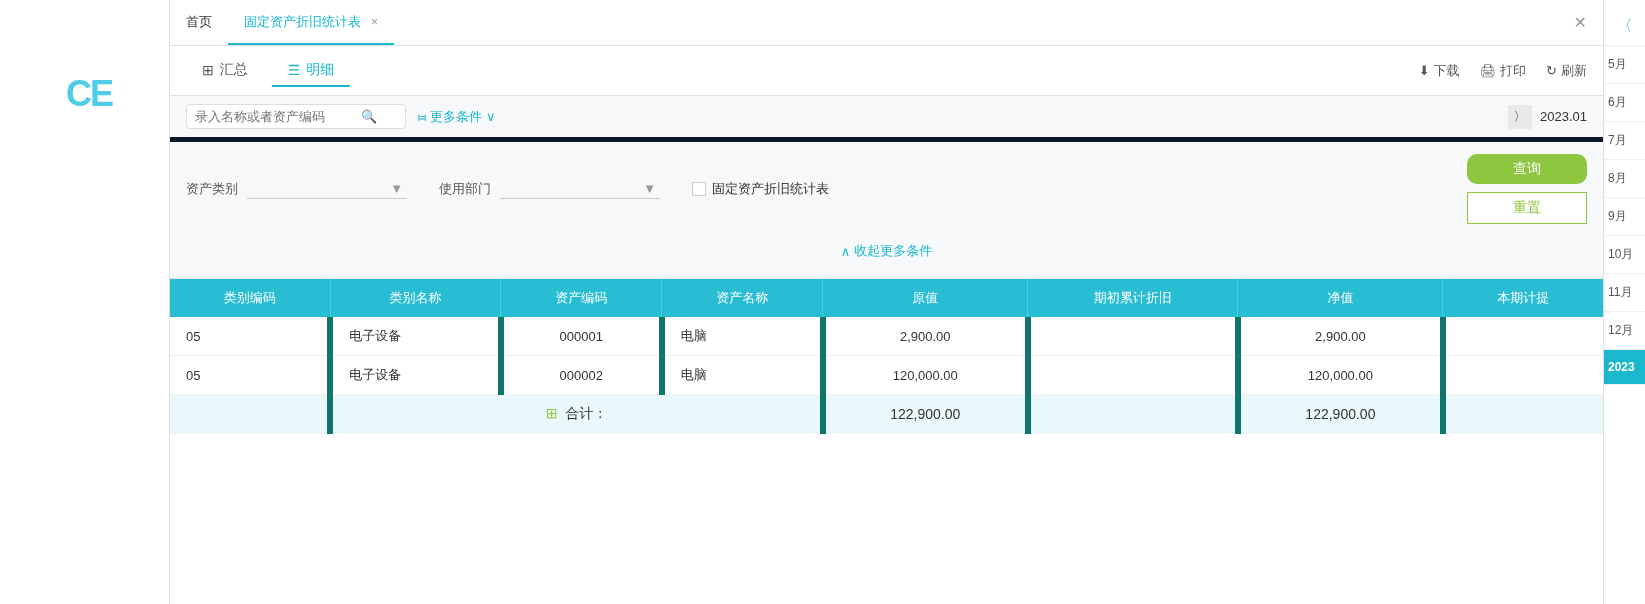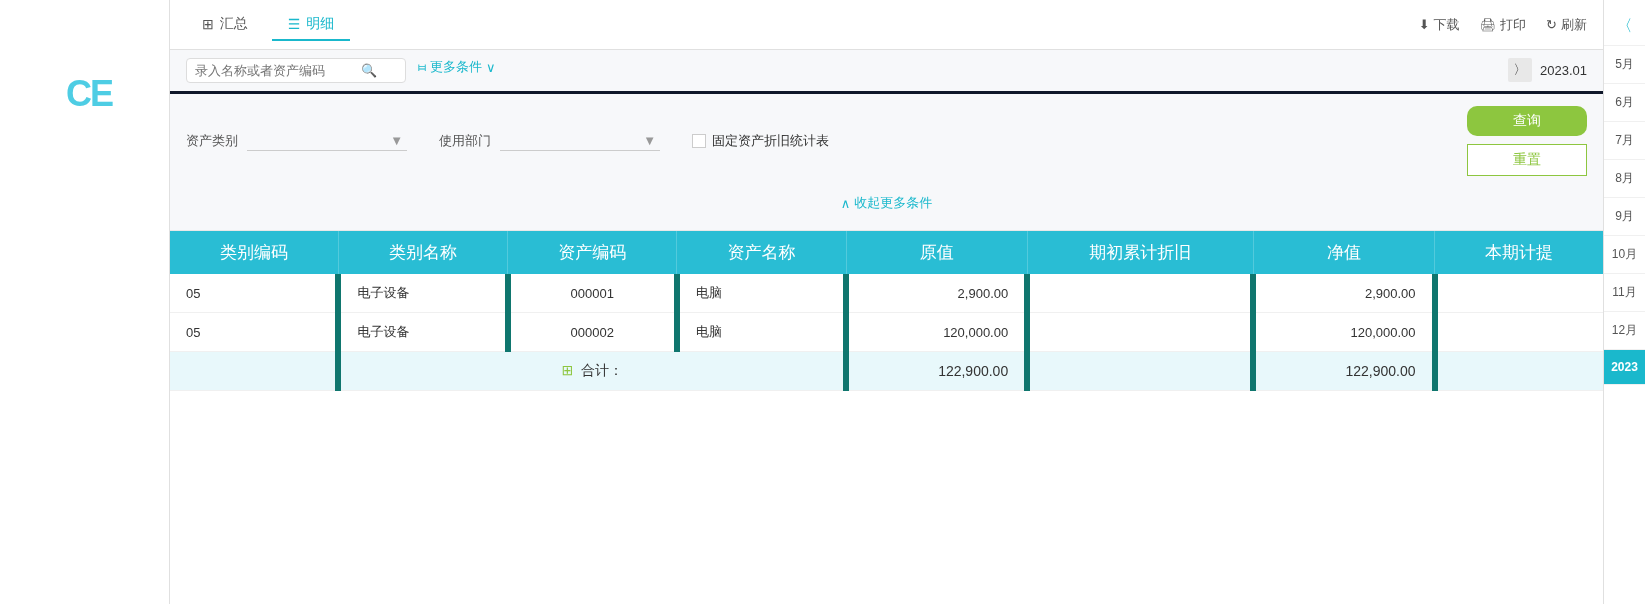--- a/index.html
+++ b/index.html
@@ -133,24 +133,24 @@
       align-items: center;
       gap: 4px;
       cursor: pointer;
       font-size: 13px;
       color: #555;
     }
 
     
     .filter-bar {
       display: flex;
-      align-items: flex-start;
+      align-items: center;
       padding: 8px 16px;
       background: #f7f8fa;
-      border-bottom: 3px solid #0f172a;
+      border-bottom: 5px solid #0f172a;
       gap: 12px;
     }
     .search-input-wrap {
       display: flex;
       align-items: center;
       background: #fff;
       border: 1px solid #ddd;
       border-radius: 4px;
       padding: 4px 8px;
       gap: 6px;
@@ -286,39 +286,39 @@
     table {
       width: 100%;
       border-collapse: collapse;
     }
     thead tr {
       background: #29bdd4;
       color: #fff;
     }
     thead th {
       padding: 10px 16px;
-      font-size: 17px;
+      font-size: 13px;
       font-weight: normal;
       text-align: center;
       border-right: 1px solid rgba(255,255,255,0.2);
       white-space: nowrap;
     }
     thead th:last-child { border-right: none; }
     tbody tr {
       background: #fff;
       border-bottom: 1px solid #f0f0f0;
     }
     tbody td {
       padding: 10px 16px;
       font-size: 13px;
       text-align: center;
       border-right: 6px solid #0f766e;
     }
     tbody td:last-child { border-right: none; }
-    .td-right { text-align: right; }
+    .td-right { }
     .td-left { text-align: left; }
     .summary-row {
       background: #e8f8fb !important;
     }
     .summary-row td {
       font-size: 14px;
     }
     .summary-icon {
       color: #8dc63f;
       margin-right: 4px;
@@ -330,21 +330,20 @@
       background: #fff;
       border-left: 1px solid #e0e0e0;
       display: flex;
       flex-direction: column;
       align-items: center;
       padding-top: 8px;
       gap: 0;
     }
     .right-panel-item {
       width: 100%;
-      text-align: center;
       padding: 10px 4px;
       font-size: 12px;
       color: #555;
       cursor: pointer;
       border-bottom: 1px solid #f0f0f0;
     }
     .right-panel-item.active-year {
       background: #1ab8cc;
       color: #fff;
       font-weight: bold;
@@ -361,20 +360,32 @@
   </style>
 </head>
 <body>
 
 <div class="sidebar-logo">
   <div class="logo-circle">CE</div>
 </div>
 
 <div class="main-area">
 
+  <div class="top-nav">
+    <div class="nav-tab home">
+      <span>首页</span>
+    </div>
+    <div class="nav-tab active-tab">
+      <span>固定资产折旧统计表</span>
+      <span class="nav-tab-close">×</span>
+    </div>
+    <div class="top-nav-right">
+      <span class="close-icon-top">✕</span>
+    </div>
+  </div>
 
   <div class="content-wrapper">
 
     <div class="sub-tabs">
       <div class="sub-tab">
         <span class="sub-tab-icon">⊞</span>
         <span>汇总</span>
       </div>
       <div class="sub-tab active">
         <span class="sub-tab-icon">☰</span>

